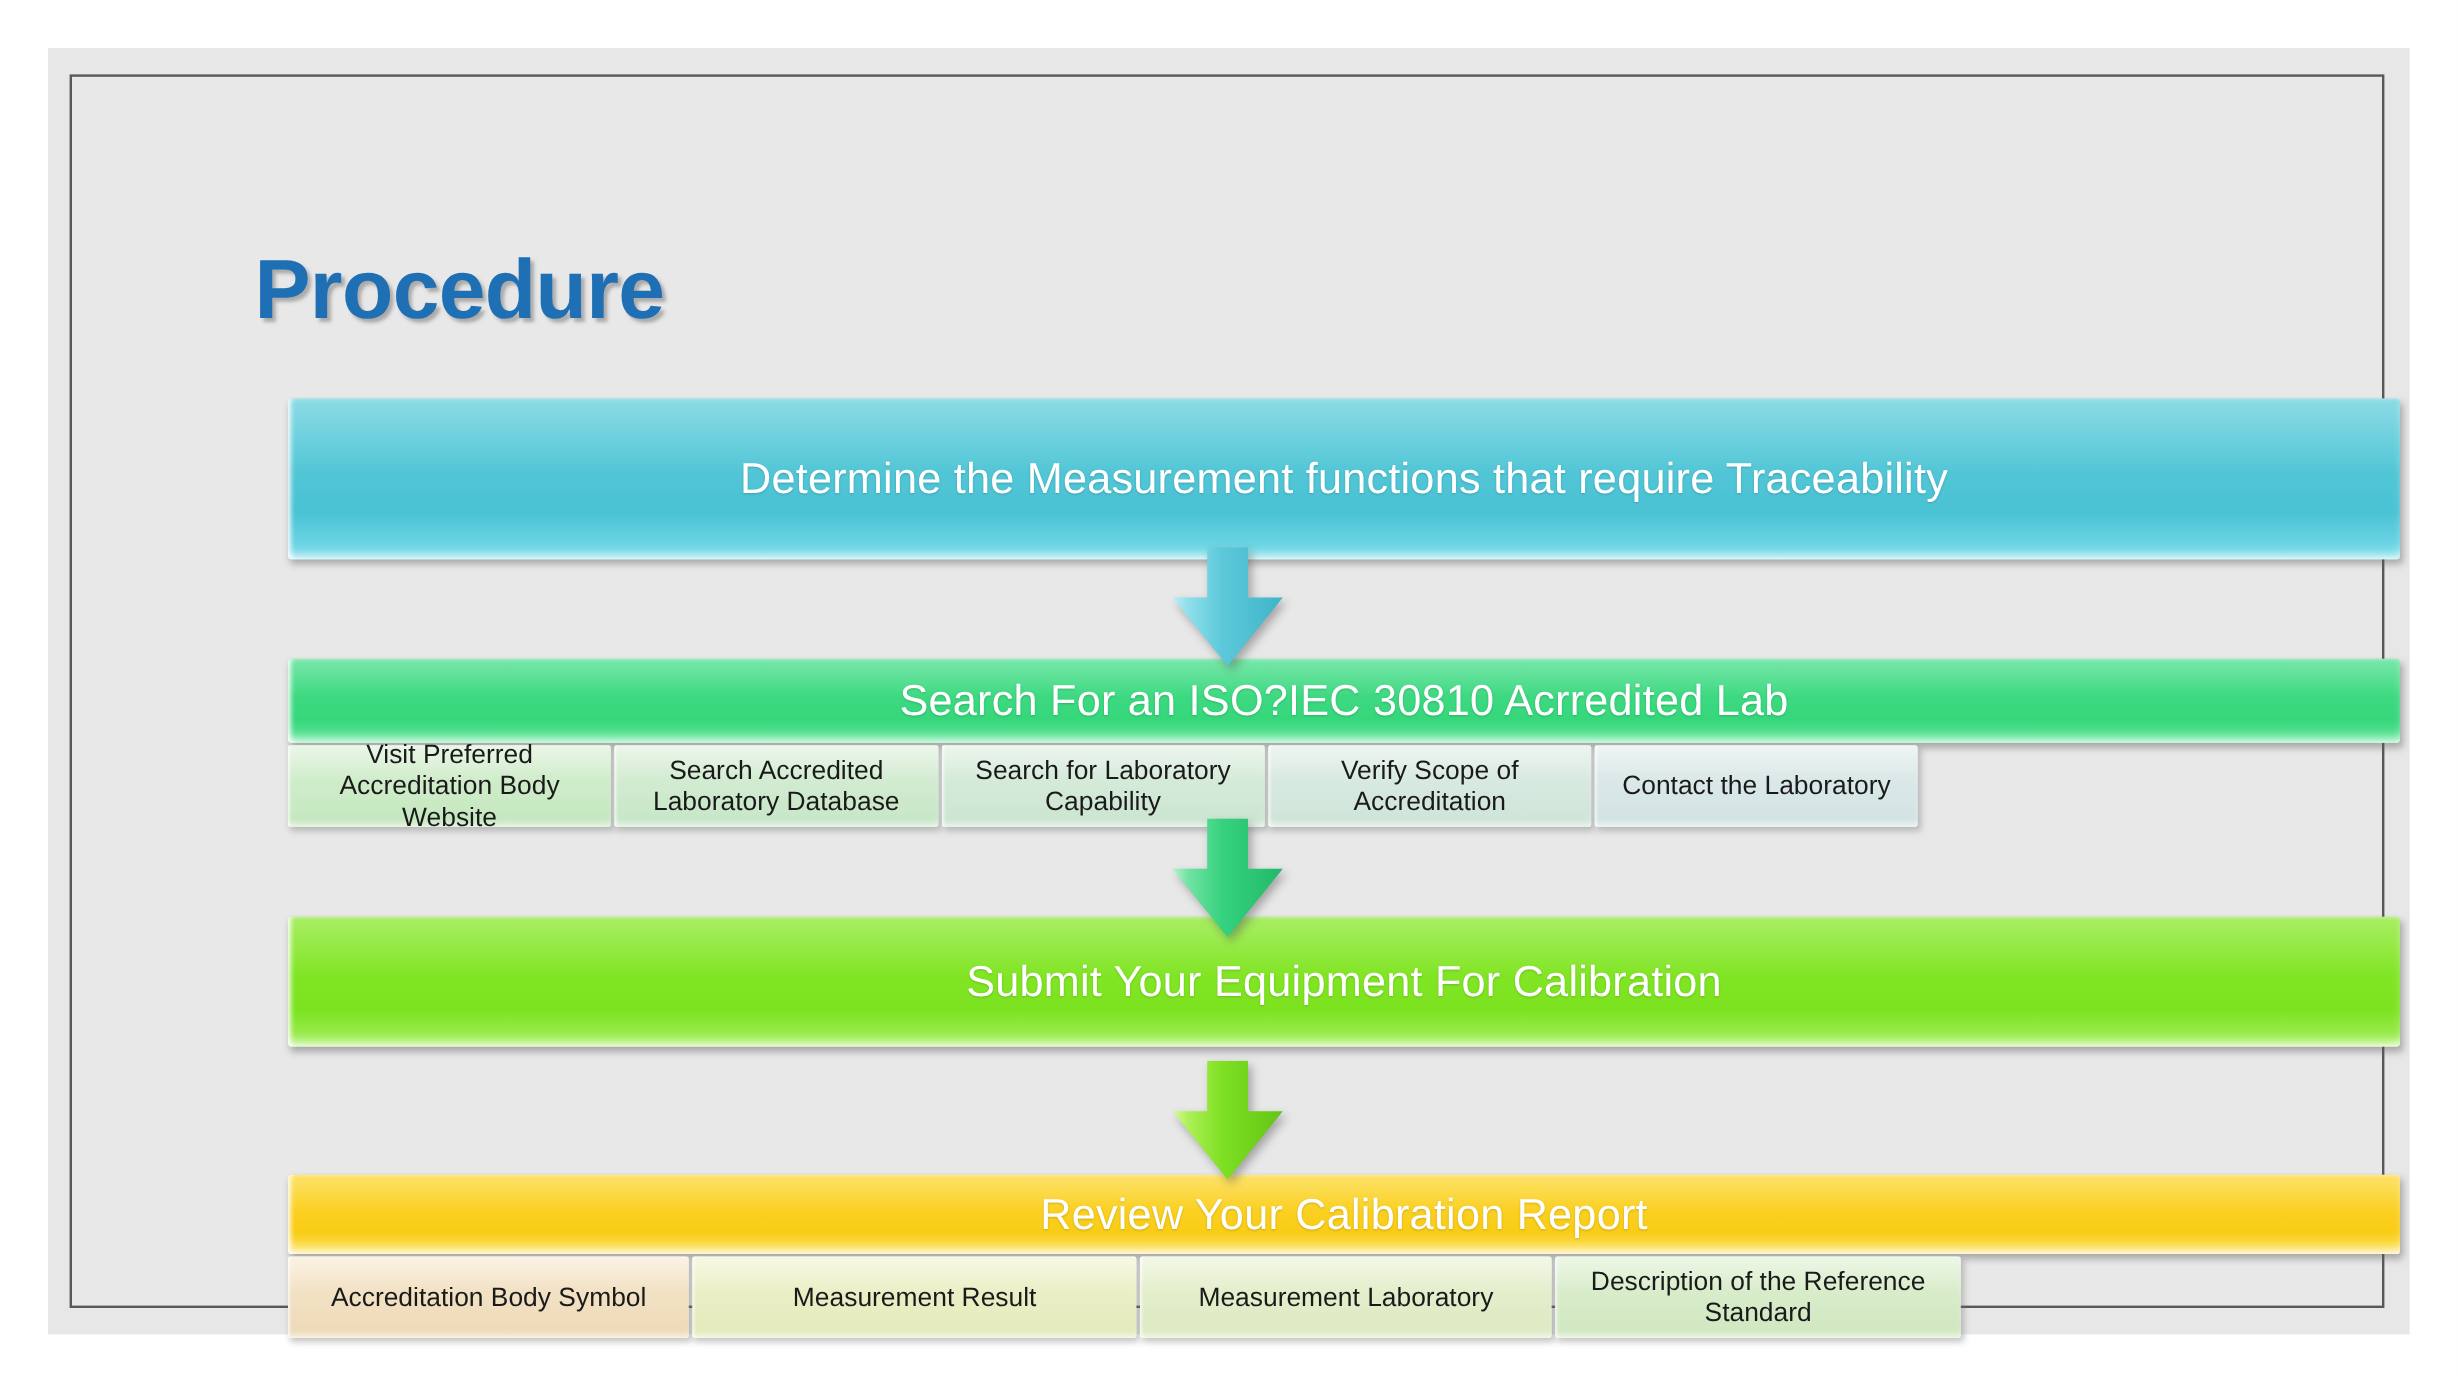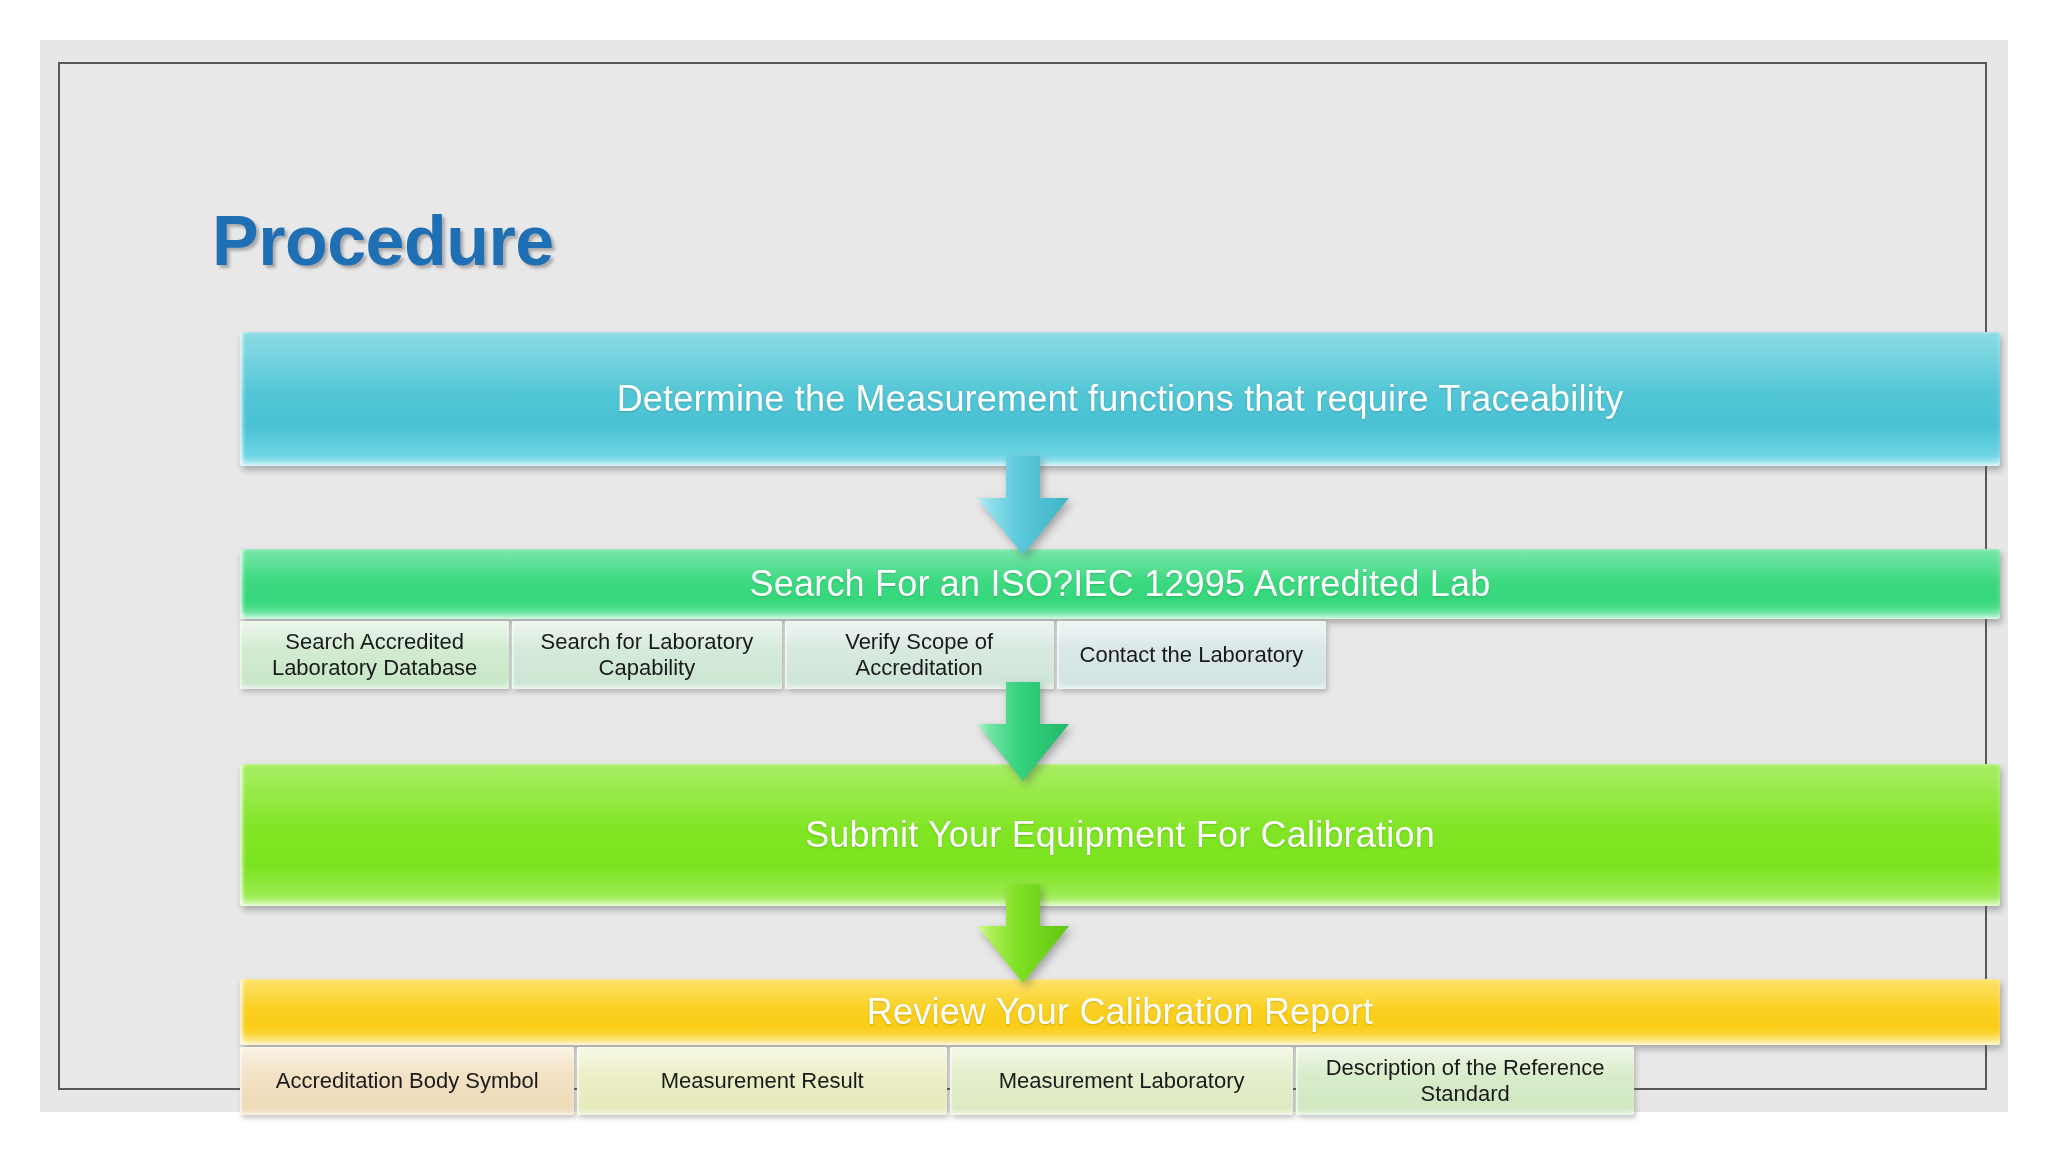--- a/index.html
+++ b/index.html
@@ -143,21 +143,21 @@
 
   
   #stage-1 { top: 268px; }
   #stage-1 .banner { height: 134px; }
 
   #stage-2 { top: 485px; }
   #stage-2 .banner { height: 70px; }
   #stage-2 .subbox { height: 68px; }
 
   #stage-3 { top: 700px; }
-  #stage-3 .banner { height: 142px; }
+  #stage-3 .banner { height: 108px; }
 
   #stage-4 { top: 915px; }
   #stage-4 .banner { height: 66px; }
   #stage-4 .subbox { height: 68px; }
 
   #arrow-1 { top: 392px; }
   #arrow-2 { top: 618px; }
   #arrow-3 { top: 820px; }
 </style>
 </head>
@@ -183,23 +183,26 @@
             <stop offset="45%" stop-color="#5cc9da"></stop>
             <stop offset="100%" stop-color="#3fb4c8"></stop>
           </linearGradient>
         </defs>
         <path d="M31 0 L65 0 L65 42 L94 42 L48 99 L2 42 L31 42 Z" fill="url(#gTeal)"></path>
       </svg>
     </div>
 
     <div class="stage" id="stage-2">
       <div class="banner green">
-        <span class="banner-label">Search For an ISO?IEC 12995 Acrredited Lab</span>
+        <span class="banner-label">Search For an ISO?IEC 30810 Acrredited Lab</span>
       </div>
       <div class="subrow">
+        <div class="subbox" style="width:15.3%;background:linear-gradient(to bottom,#d9f0d4,#c3e7bd);">
+          <span class="subbox-label">Visit Preferred Accreditation Body Website</span>
+        </div>
         <div class="subbox" style="width:15.3%;background:linear-gradient(to bottom,#dbefd9,#c6e6c6);">
           <span class="subbox-label">Search Accredited Laboratory Database</span>
         </div>
         <div class="subbox" style="width:15.3%;background:linear-gradient(to bottom,#ddeee0,#cae5d0);">
           <span class="subbox-label">Search for Laboratory Capability</span>
         </div>
         <div class="subbox" style="width:15.3%;background:linear-gradient(to bottom,#dfede6,#cee4d8);">
           <span class="subbox-label">Verify Scope of Accreditation</span>
         </div>
         <div class="subbox" style="width:15.3%;background:linear-gradient(to bottom,#e1ecec,#d1e2e2);">

